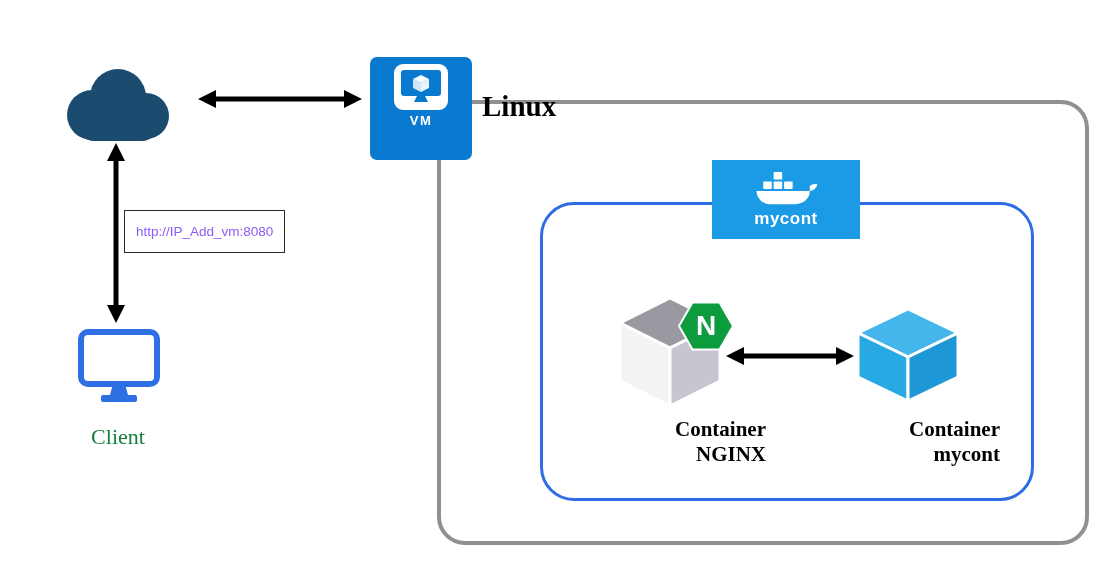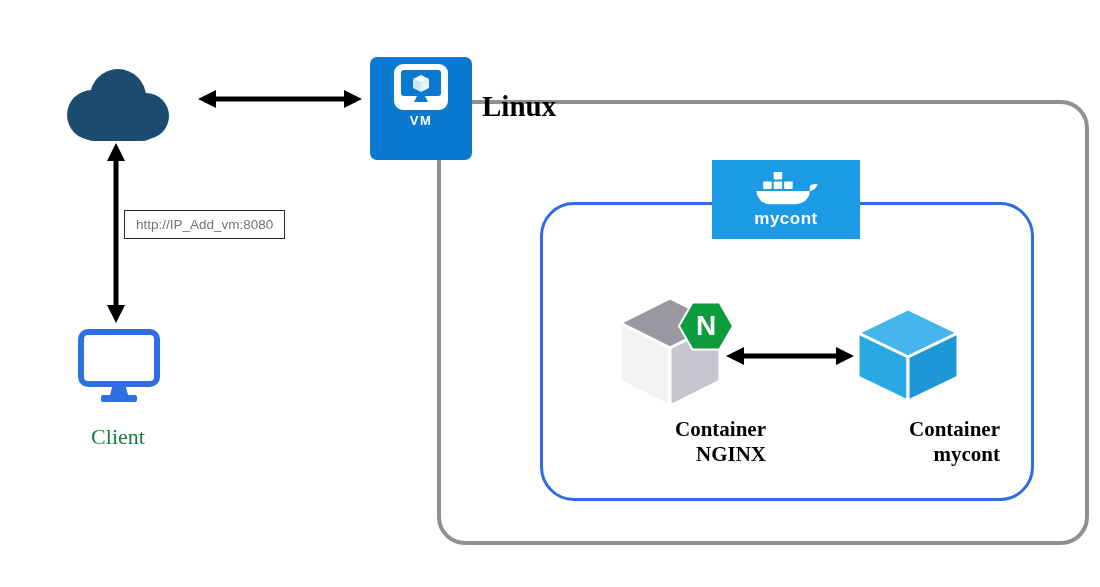--- a/index.html
+++ b/index.html
@@ -30,21 +30,21 @@
                 font-size:17px;letter-spacing:0.5px;margin-top:1px;}
 
   
   .node-label{font-size:21px;color:#000000;text-align:right;line-height:25px;font-weight:bold;}
   #nginx-label{left:598px;top:417px;width:168px;}
   #mycont-label{left:836px;top:417px;width:164px;}
   #client-label{left:58px;top:424px;width:120px;text-align:center;font-size:22px;color:#15803d;}
 
   
   #url-box{left:124px;top:210px;background:#ffffff;border:1.6px solid #2a2a2a;
-           padding:6px 11px;font-family:"Liberation Sans",sans-serif;font-size:13.5px;color:#737373;}
+           padding:13px 11px;font-family:"Liberation Sans",sans-serif;font-size:13.5px;color:#8b5cf6;}
 
   
   #nginx-badge-letter{left:692px;top:309px;width:28px;height:34px;line-height:33px;
                       text-align:center;color:#ffffff;font-family:"Liberation Sans",sans-serif;
                       font-weight:bold;font-size:28px;}
 </style>
 </head>
 <body>
 
 <div id="canvas">

